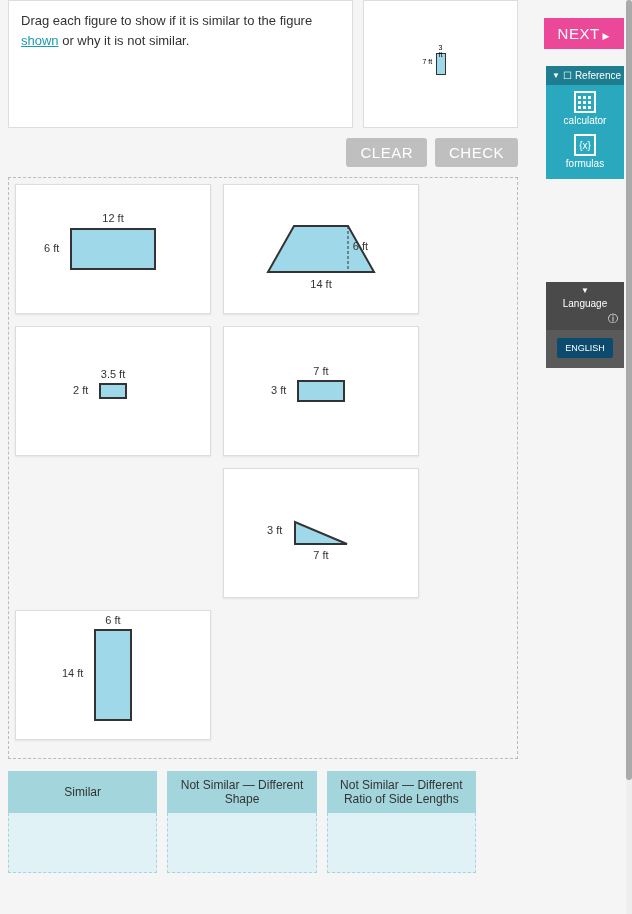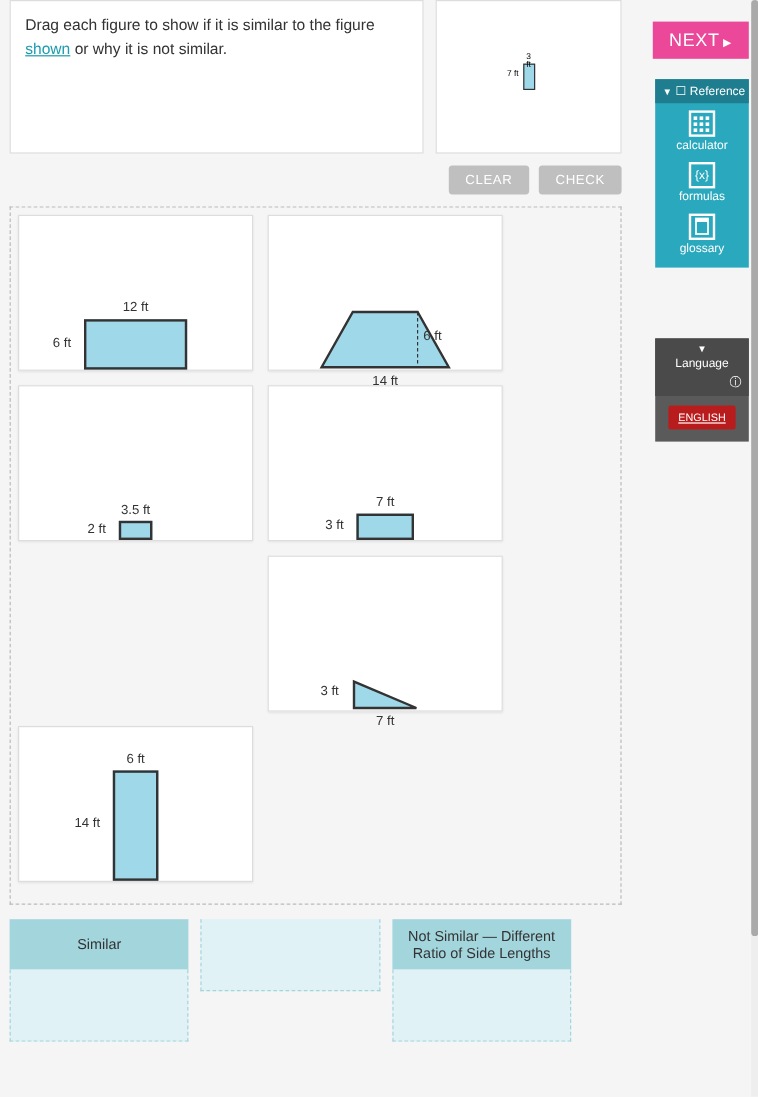--- a/index.html
+++ b/index.html
@@ -60,21 +60,21 @@
     justify-content: flex-end;
     width: 510px;
     padding: 10px 0;
   }
   .btn {
     background: #bfbfbf;
     color: #fff;
     border: none;
     border-radius: 3px;
     padding: 6px 14px;
-    font-size: 11px;
+    font-size: 15px;
     letter-spacing: 0.5px;
     cursor: pointer;
   }
 
   .drag-area {
     border: 1.5px dashed #bbb;
     width: 510px;
     padding: 6px;
     min-height: 560px;
   }
@@ -83,21 +83,21 @@
     gap: 12px;
     margin-bottom: 12px;
   }
   .card-row.offset { margin-left: 208px; }
   .card {
     background: #fff;
     border: 1px solid #ddd;
     width: 196px;
     height: 130px;
     display: flex;
-    align-items: flex-end;
+    align-items: center;
     justify-content: center;
     cursor: move;
     box-shadow: 0 1px 2px rgba(0,0,0,0.08);
   }
   .shape-wrap { position: relative; }
   .rect { background:#9fd8e8; border:2px solid #333; }
   .lbl { position:absolute; font-size:11px; color:#333; white-space:nowrap; }
 
   .drop-row {
     display: flex;
@@ -184,28 +184,27 @@
     padding:4px 6px;
     display:flex;
     align-items:center;
     gap:3px;
     flex-direction:column;
   }
   .lang-panel .hdr::before { content:"▼"; font-size:8px; }
   .lang-btn {
     display:block;
     margin:8px auto 0;
-    background:#b91c1c;
+    background:#0c4a6e;
     color:#fff;
     border:none;
     padding:5px 8px;
     font-size:9px;
     border-radius:2px;
     cursor:pointer;
-    text-decoration:underline;
   }
 
   .vol-icon {
     position:absolute;
     left:408px; top:-8px;
     width:26px; height:26px;
     background:#999;
     border-radius:50%;
     border:2px solid #ccc;
     color:#fff;
@@ -246,29 +245,20 @@
         <div style="background:#fff;width:3px;height:3px"></div>
       <div style="background:#fff;width:3px;height:3px"></div>
         <div style="background:#fff;width:3px;height:3px"></div>
         <div style="background:#fff;width:3px;height:3px"></div>
     </div>
     <span>calculator</span>
   </div>
   <div class="titem">
     <div class="ticon">{x}</div>
     <span>formulas</span>
-  </div>
-  <div class="titem">
-    <div class="ticon">
-      <svg width="14" height="16" viewBox="0 0 14 16">
-          <rect x="2" y="1" width="10" height="13" fill="none" stroke="#fff" stroke-width="1.5"></rect>
-          <rect x="2" y="1" width="10" height="3" fill="#fff"></rect>
-        </svg>
-    </div>
-    <span>glossary</span>
   </div>
 </div>
 
 <div class="lang-panel">
   <div class="hdr">
       <span>Language</span> 
       <span style="margin-left:auto">ⓘ</span>
     </div>
   <button class="lang-btn">ENGLISH</button>
 </div>
@@ -358,20 +348,21 @@
     </div>
 
   </div>
 
   <div class="drop-row">
     <div class="drop-col">
       <div class="drop-head">Similar</div>
       <div class="drop-body"></div>
     </div>
     <div class="drop-col">
+      <div class="drop-head">Not Similar — Different Shape</div>
       <div class="drop-body"></div>
     </div>
     <div class="drop-col">
       <div class="drop-head">Not Similar — Different Ratio of Side Lengths</div>
       <div class="drop-body"></div>
     </div>
   </div>
 
 </div>
 

